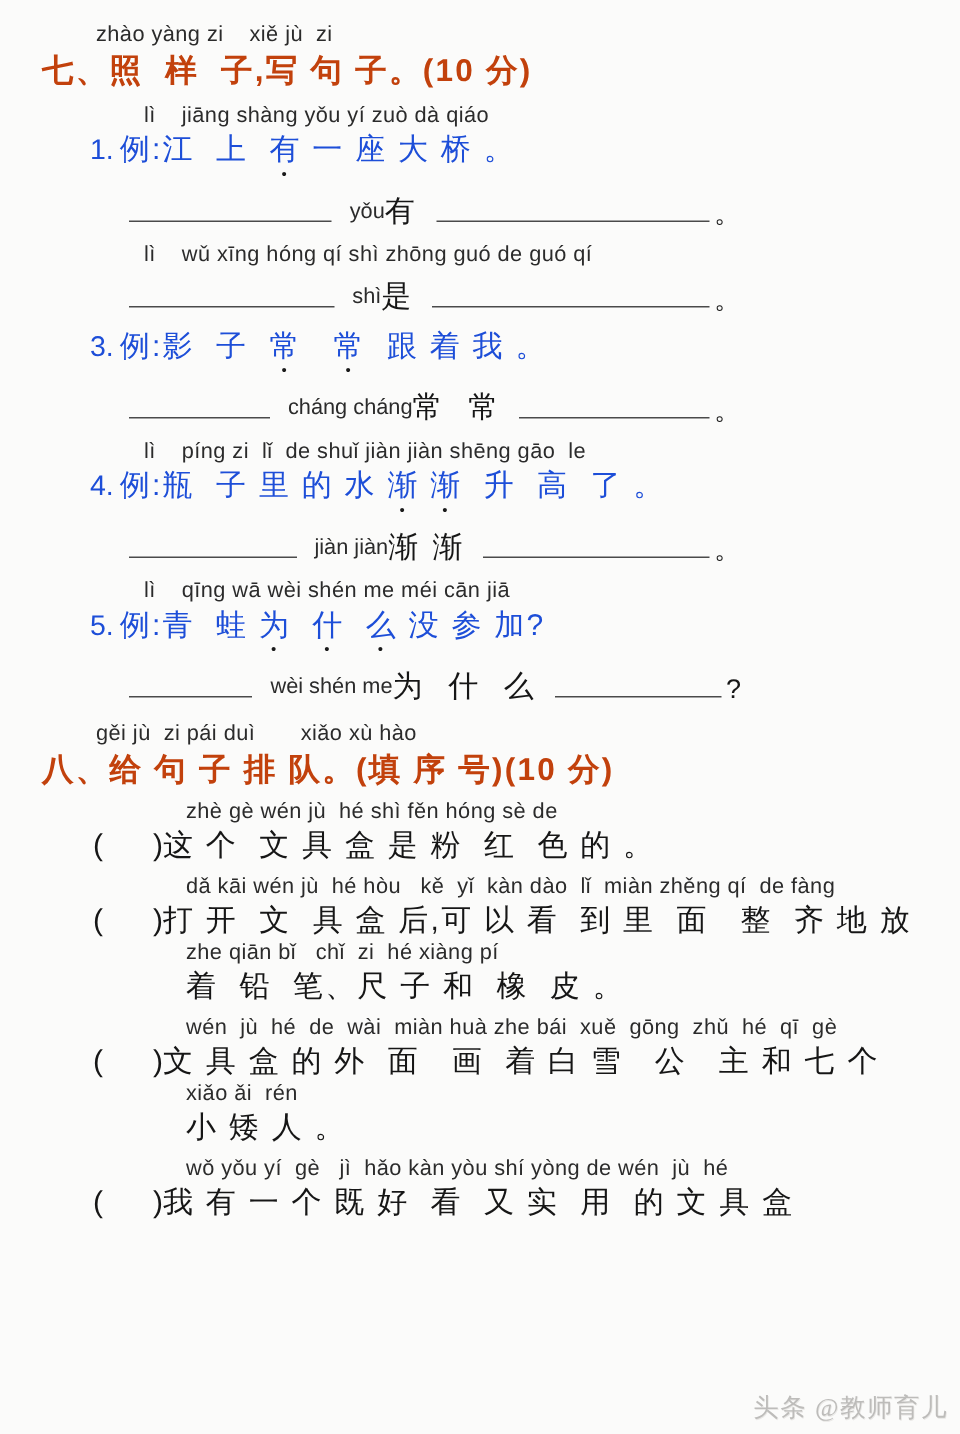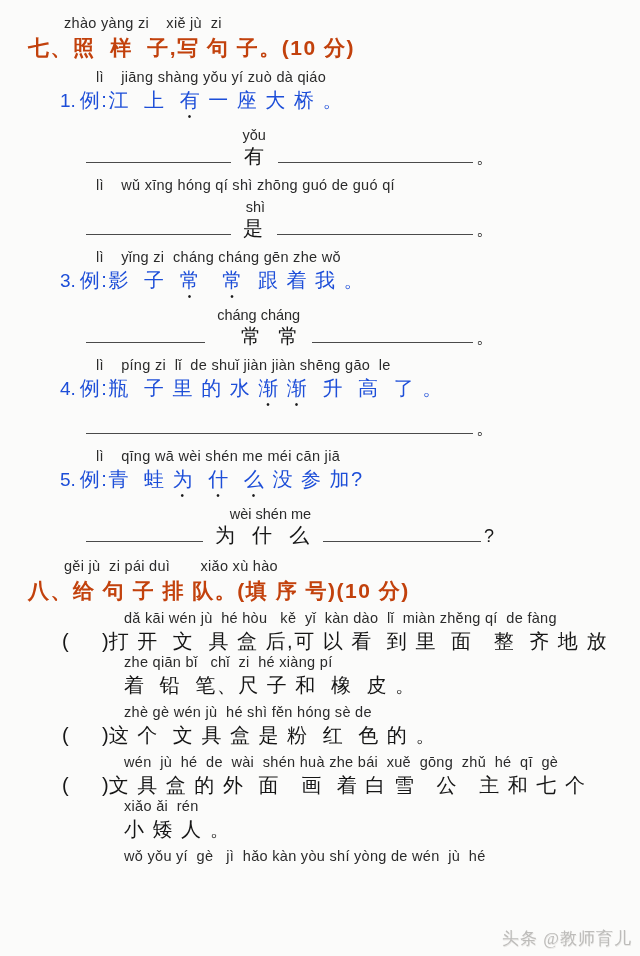--- a/index.html
+++ b/index.html
@@ -32,21 +32,21 @@
   .em {
     -webkit-text-emphasis:dot #1a1a1a;
     -webkit-text-emphasis-position:under right;
     text-emphasis:dot #1a1a1a;
     text-emphasis-position:under right;
   }
   .blank-block { margin-top:6px; }
   .blank-inner { display:flex; align-items:flex-end; width:408px; margin-left:86px; }
   .bline { flex:1; border-bottom:1.4px solid #4a4a4a; height:2px; margin-bottom:6px; }
   .bline-r { flex:1.35; }
-  .bcenter { display:flex; flex-direction:column; align-items:flex-end; padding:0 12px; }
+  .bcenter { display:flex; flex-direction:row; align-items:center; padding:0 12px; }
   .bpy { font-size:14.5px; line-height:15px; color:#2b2b2b; white-space:pre; }
   .bword { font-size:20px; line-height:26px; white-space:pre; letter-spacing:2px; color:#161616; }
   .bend { font-size:18px; margin-left:3px; line-height:24px; color:#161616; }
 
   .s8-item { margin-top:6px; }
   .s8-item .pyline { margin-left:124px; }
   .s8-line {
     font-size:20px; line-height:25px; margin:2px 0 0 62px;
     white-space:pre; letter-spacing:1.5px; color:#161616;
   }
@@ -93,41 +93,44 @@
             <span class="bpy">shì</span>
             <span class="bword">是</span>
           </span>
           <span class="bline bline-r"></span>
           <span class="bend">。</span>
         </div>
       </div>
     </div>
 
     <div class="item">
-      <div class="pyline">lì    yǐng zi  cháng cháng gēn zhe wǒ</div>
       <div class="sent"><span class="num">3.</span><span>例:影  子  </span><span class="em">常   常</span><span>  跟 着 我 。</span></div>
       <div class="blank-block">
         <div class="blank-inner">
           <span class="bline"></span>
           <span class="bcenter">
             <span class="bpy">cháng cháng</span>
             <span class="bword">常  常</span>
           </span>
           <span class="bline bline-r"></span>
           <span class="bend">。</span>
         </div>
       </div>
     </div>
 
     <div class="item">
       <div class="pyline">lì    píng zi  lǐ  de shuǐ jiàn jiàn shēng gāo  le</div>
       <div class="sent"><span class="num">4.</span><span>例:瓶  子 里 的 水 </span><span class="em">渐 渐</span><span>  升  高  了 。</span></div>
       <div class="blank-block">
         <div class="blank-inner">
           <span class="bline"></span>
+          <span class="bcenter">
+            <span class="bpy">jiàn jiàn</span>
+            <span class="bword">渐 渐</span>
+          </span>
           <span class="bline bline-r"></span>
           <span class="bend">。</span>
         </div>
       </div>
     </div>
 
     <div class="item">
       <div class="pyline">lì    qīng wā wèi shén me méi cān jiā</div>
       <div class="sent"><span class="num">5.</span><span>例:青  蛙 </span><span class="em">为  什  么</span><span> 没 参 加?</span></div>
       <div class="blank-block">
@@ -142,37 +145,38 @@
         </div>
       </div>
     </div>
   </div>
 
   <div>
     <div class="pyline py-head8">gěi jù  zi pái duì       xiǎo xù hào</div>
     <div class="heading">八、给 句 子 排 队。(填 序 号)(10 分)</div>
 
     <div class="s8-item">
+      <div class="pyline">zhè gè wén jù  hé shì fěn hóng sè de</div>
+      <div class="s8-line"><span class="bracket">(      )</span><span>这 个  文 具 盒 是 粉  红  色 的 。</span></div>
+    </div>
+
+    <div class="s8-item">
       <div class="pyline">dǎ kāi wén jù  hé hòu   kě  yǐ  kàn dào  lǐ  miàn zhěng qí  de fàng</div>
       <div class="s8-line"><span class="bracket">(      )</span><span>打 开  文  具 盒 后,可 以 看  到 里  面   整  齐 地 放</span></div>
       <div class="pyline">zhe qiān bǐ   chǐ  zi  hé xiàng pí</div>
       <div class="s8-line s8-cont">着  铅  笔、尺 子 和  橡  皮 。</div>
     </div>
 
     <div class="s8-item">
-      <div class="pyline">zhè gè wén jù  hé shì fěn hóng sè de</div>
-      <div class="s8-line"><span class="bracket">(      )</span><span>这 个  文 具 盒 是 粉  红  色 的 。</span></div>
-    </div>
-
-    <div class="s8-item">
-      <div class="pyline">wén  jù  hé  de  wài  shén huà zhe bái  xuě  gōng  zhǔ  hé  qī  gè</div>
+      <div class="pyline">wén  jù  hé  de  wài  miàn huà zhe bái  xuě  gōng  zhǔ  hé  qī  gè</div>
       <div class="s8-line"><span class="bracket">(      )</span><span>文 具 盒 的 外  面   画  着 白 雪   公   主 和 七 个</span></div>
       <div class="pyline">xiǎo ǎi  rén</div>
       <div class="s8-line s8-cont">小 矮 人 。</div>
     </div>
 
     <div class="s8-item">
       <div class="pyline">wǒ yǒu yí  gè   jì  hǎo kàn yòu shí yòng de wén  jù  hé</div>
+      <div class="s8-line"><span class="bracket">(      )</span><span>我 有 一 个 既 好  看  又 实  用  的 文 具 盒</span></div>
     </div>
   </div>
 
   <div class="watermark">头条 @教师育儿</div>
 </div>
 
 </body></html>

